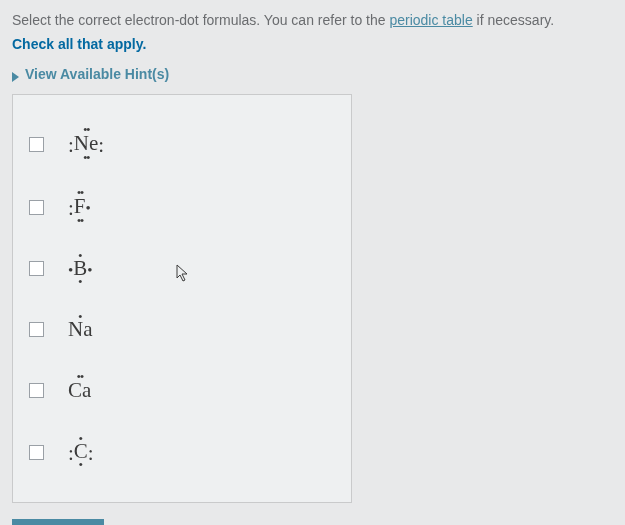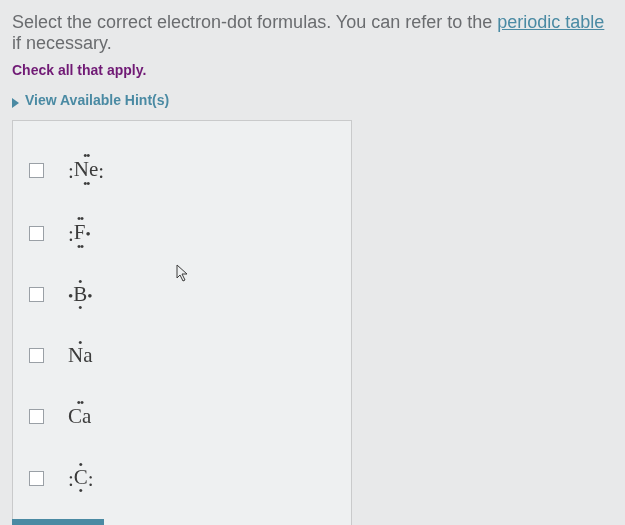--- a/index.html
+++ b/index.html
@@ -7,33 +7,33 @@
       width: 625px;
       height: 525px;
       font-family: Arial, Helvetica, sans-serif;
       background: #e8e9ea;
       padding: 12px;
       color: #555;
       position: relative;
       overflow: hidden;
     }
     .question-text {
-      font-size: 18px;
+      font-size: 14px;
       color: #6a6c6f;
       margin-bottom: 8px;
     }
     .link {
       color: #4a8aa3;
       text-decoration: underline;
       cursor: pointer;
     }
     .check-all {
       font-size: 14px;
       font-weight: bold;
-      color: #701a75;
+      color: #0369a1;
       margin-bottom: 14px;
     }
     .hints {
       display: flex;
       align-items: flex-end;
       gap: 6px;
       font-size: 14px;
       font-weight: bold;
       color: #4a8aa3;
       cursor: pointer;

